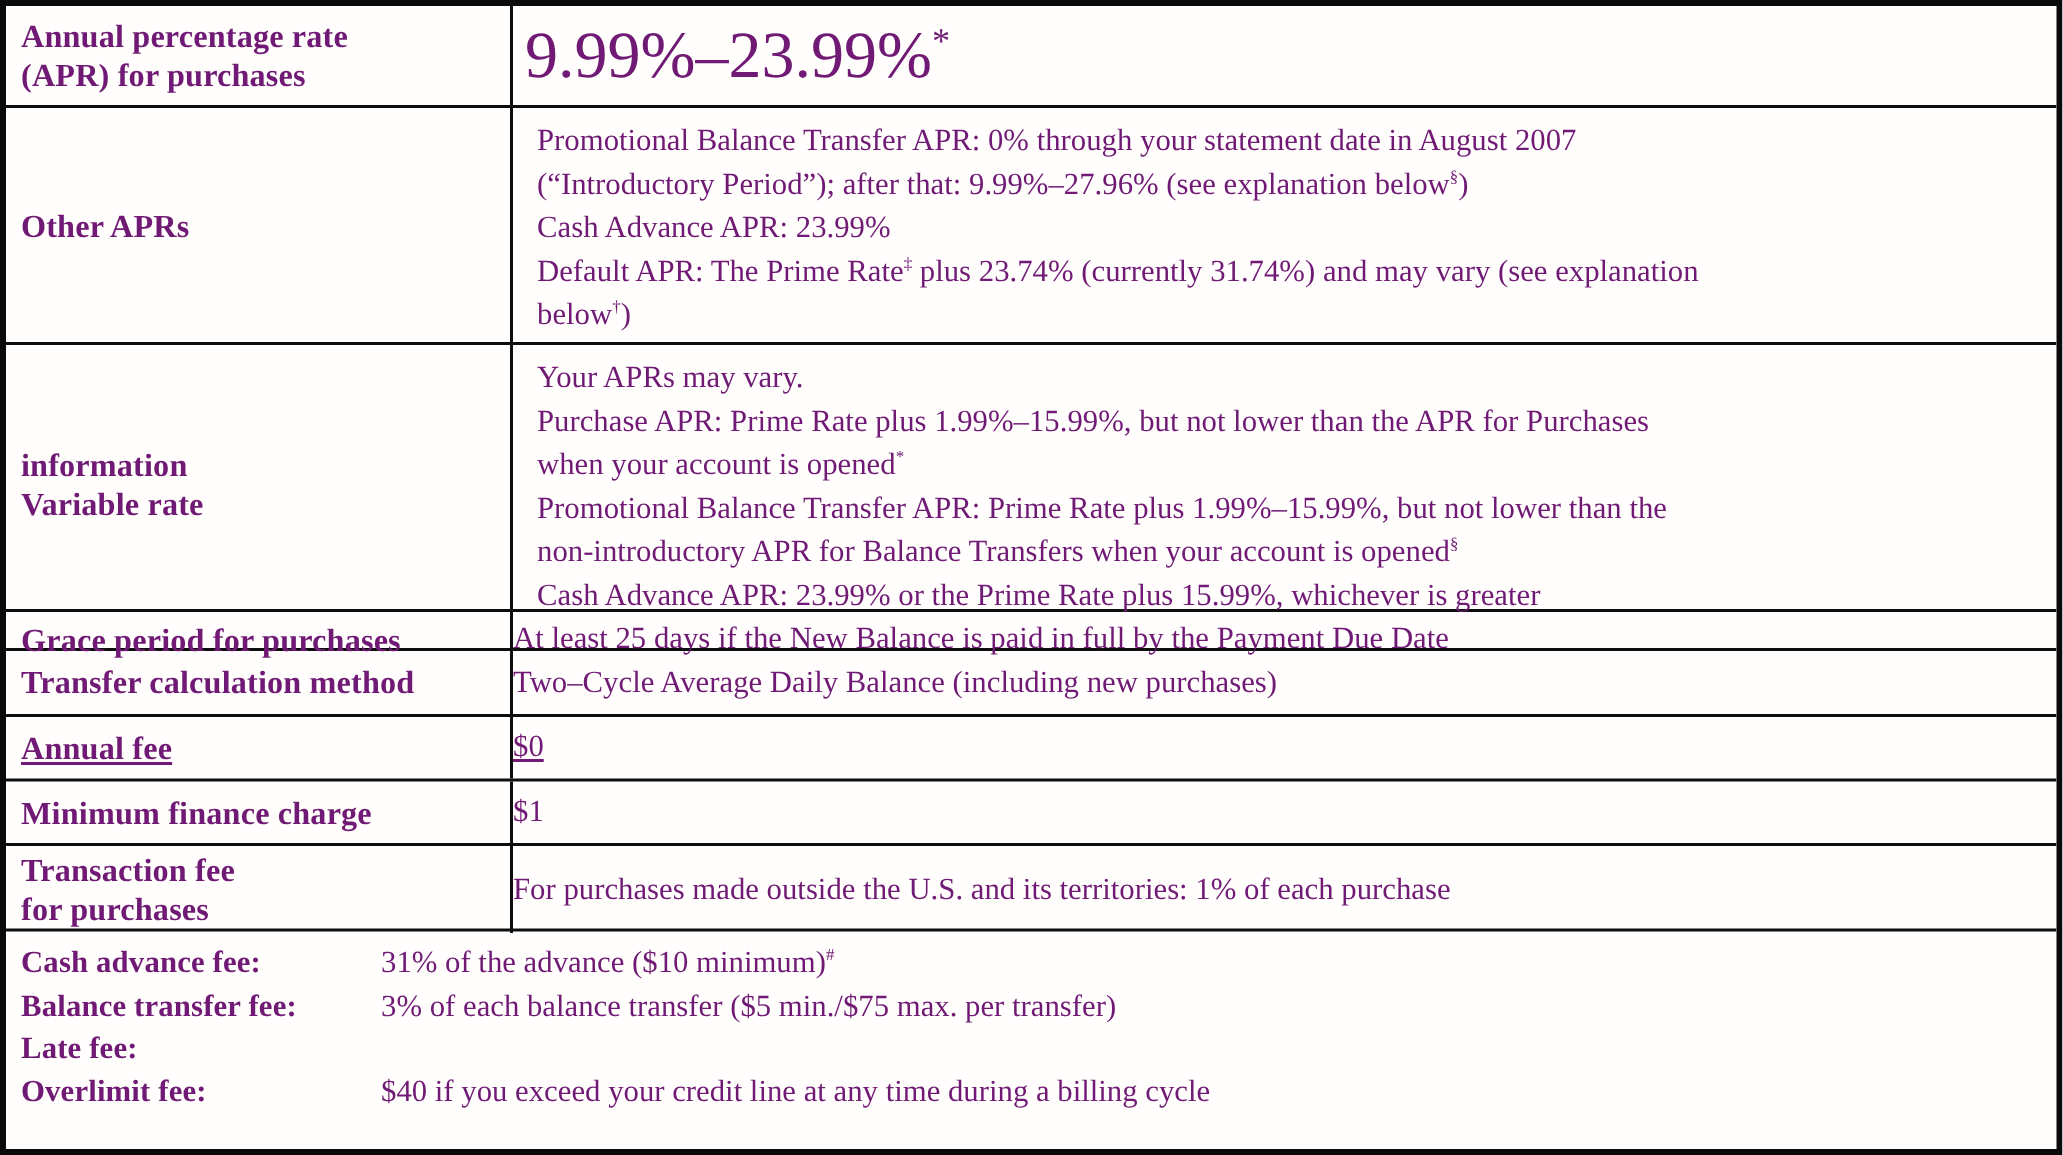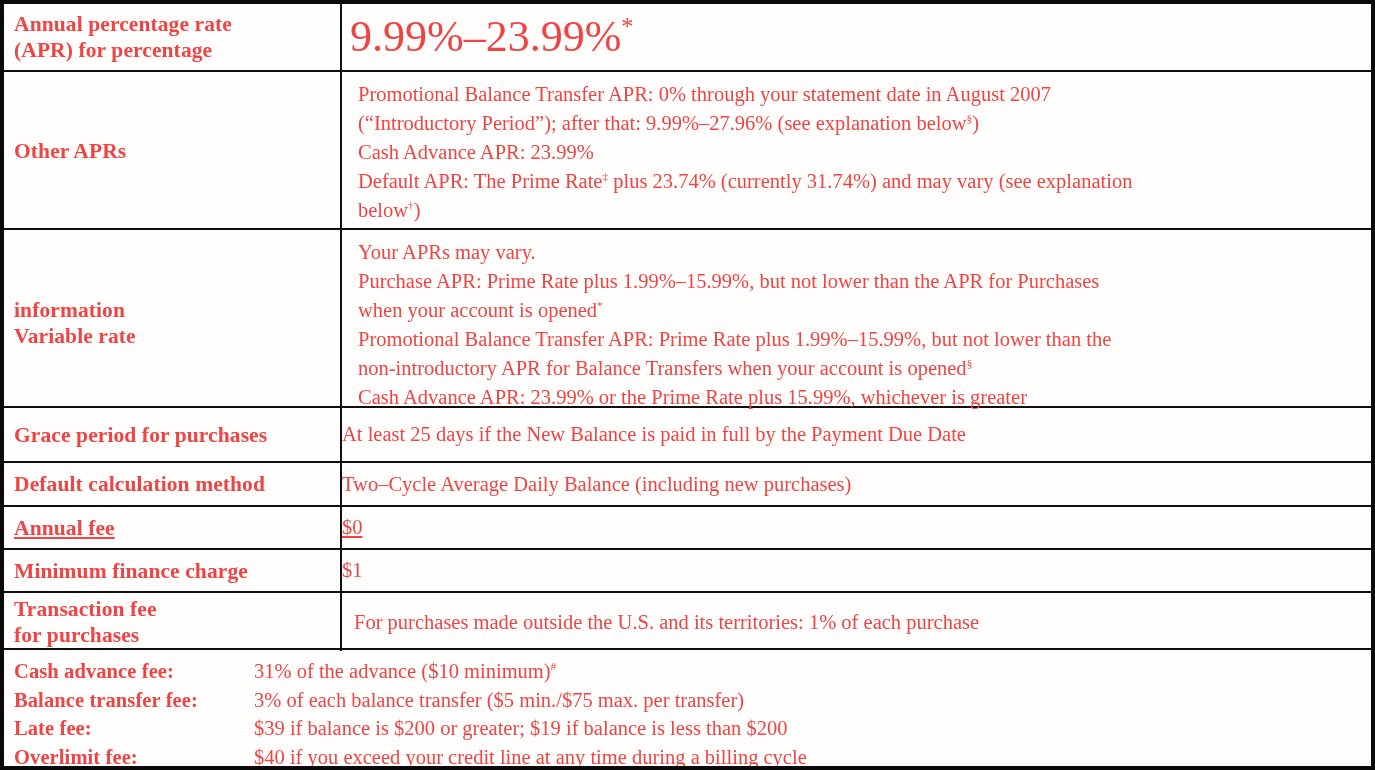--- a/index.html
+++ b/index.html
@@ -7,40 +7,40 @@
     padding: 0;
     background: #ffffff;
   }
   .sheet {
     width: 1375px;
     height: 770px;
     box-sizing: border-box;
     border: 4px solid #0a0a0a;
     background: #fffefc;
     font-family: "Liberation Serif", "DejaVu Serif", serif;
-    color: #ef4444;
+    color: #701a75;
     display: flex;
     flex-direction: column;
     overflow: hidden;
   }
   .row {
     display: grid;
     grid-template-columns: 338px 1fr;
     border-bottom: 2px solid #0e0e0e;
     box-sizing: border-box;
     flex: 0 0 auto;
   }
   .r1 { height: 68px; }
   .r2 { height: 158px; }
   .r3 { height: 178px; }
-  .r4 { height: 55px; }
+  .r4 { height: 26px; }
   .r5 { height: 44px; }
   .r6 { height: 43px; text-decoration: underline; }
   .r7 { height: 43px; }
-  .r8 { height: 57px; gap: 12px; }
+  .r8 { height: 57px; }
   .label-cell {
     border-right: 2px solid #0e0e0e;
     box-sizing: border-box;
     display: flex;
     flex-direction: column;
     justify-content: center;
     padding: 3px 6px 3px 10px;
     font-weight: bold;
     font-size: 21.5px;
     line-height: 26px;
@@ -81,21 +81,21 @@
   .footer-label { font-weight: bold; letter-spacing: 0.1px; }
 </style>
 </head>
 <body>
 
 <div class="sheet">
 
   <div class="row r1">
     <div class="label-cell">
         <div class="tline">Annual percentage rate</div>
-        <div class="tline">(APR) for percentage</div>
+        <div class="tline">(APR) for purchases</div>
       </div>
     <div class="value-cell">
       <div class="big-apr"><span>9.99%–23.99%</span><sup>*</sup></div>
     </div>
   </div>
 
   <div class="row r2">
     <div class="label-cell">
         <div class="tline">Other APRs</div>
       </div>
@@ -127,21 +127,21 @@
     <div class="label-cell">
         <div class="tline">Grace period for purchases</div>
       </div>
     <div class="value-cell">
         <div class="tline"><span>At least 25 days if the New Balance is paid in full by the Payment Due Date</span></div>
       </div>
   </div>
 
   <div class="row r5">
     <div class="label-cell">
-        <div class="tline">Default calculation method</div>
+        <div class="tline">Transfer calculation method</div>
       </div>
     <div class="value-cell">
         <div class="tline"><span>Two–Cycle Average Daily Balance (including new purchases)</span></div>
       </div>
   </div>
 
   <div class="row r6">
     <div class="label-cell">
         <div class="tline">Annual fee</div>
       </div>
@@ -173,21 +173,20 @@
     <div class="footer-row">
       <div class="footer-label">Cash advance fee:</div>
       <div class="footer-value"><span>31% of the advance ($10 minimum)</span><sup>#</sup></div>
     </div>
     <div class="footer-row">
       <div class="footer-label">Balance transfer fee:</div>
       <div class="footer-value"><span>3% of each balance transfer ($5 min./$75 max. per transfer)</span></div>
     </div>
     <div class="footer-row">
       <div class="footer-label">Late fee:</div>
-      <div class="footer-value"><span>$39 if balance is $200 or greater; $19 if balance is less than $200</span></div>
     </div>
     <div class="footer-row">
       <div class="footer-label">Overlimit fee:</div>
       <div class="footer-value"><span>$40 if you exceed your credit line at any time during a billing cycle</span></div>
     </div>
   </div>
 
 </div>
 
 </body></html>

